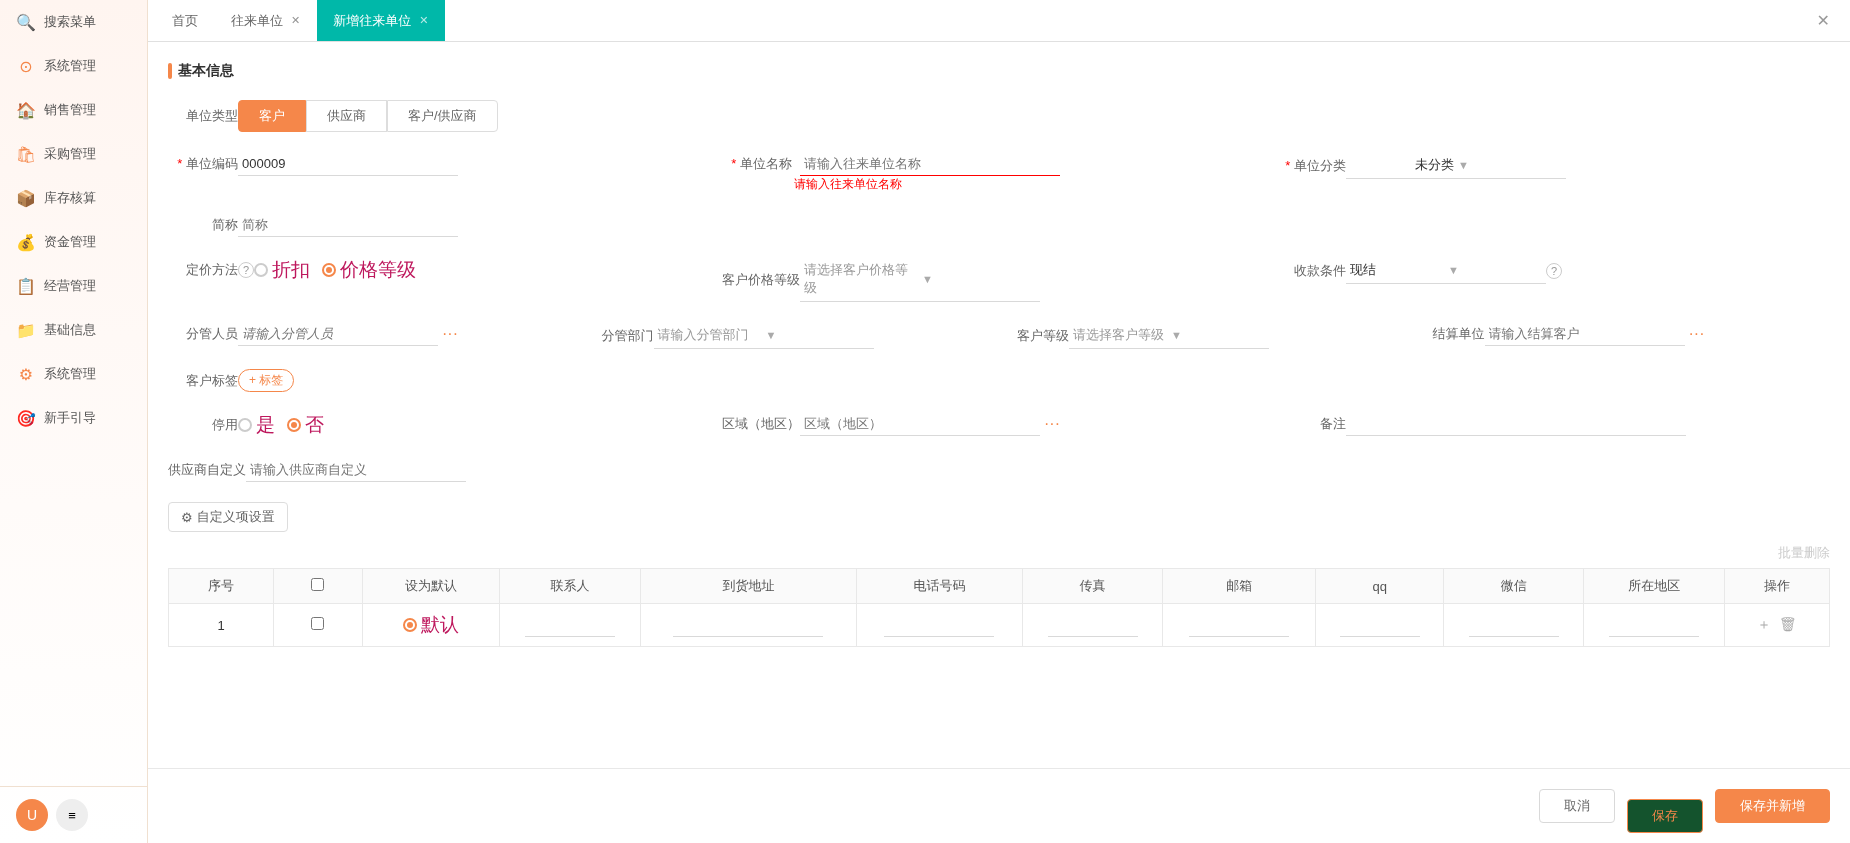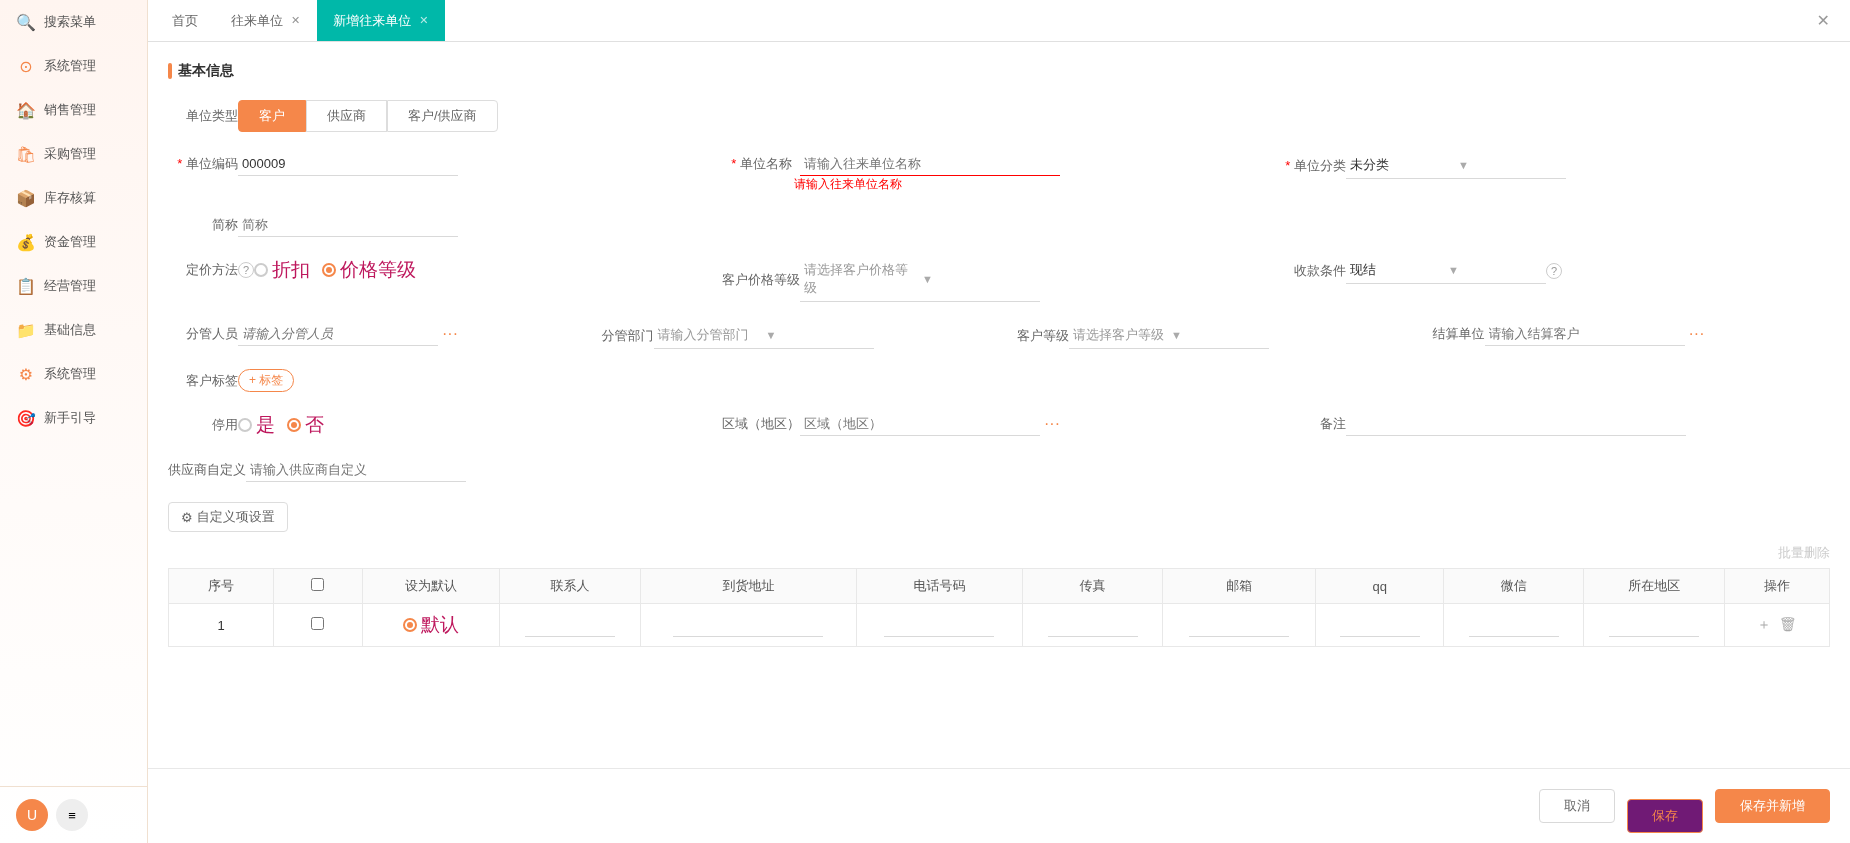--- a/index.html
+++ b/index.html
@@ -227,21 +227,21 @@
       gap: 12px;
     }
     .btn {
       padding: 7px 24px;
       border-radius: 4px;
       cursor: pointer;
       font-size: 13px;
       border: 1px solid transparent;
     }
     .btn-cancel { background: #fff; border-color: #d9d9d9; color: #666; }
-    .btn-save { background: #701a75; border-color: #f5874a; color: #f5874a; margin-top: 20px; }
+    .btn-save { background: #14532d; border-color: #f5874a; color: #f5874a; margin-top: 20px; }
     .btn-save-new { background: #f5874a; color: white; border-color: #f5874a; font-family: Liberation Mono, monospace; }
 
     .help-icon { width: 16px; height: 16px; border-radius: 50%; border: 1px solid #ccc; display: inline-flex; align-items: center; justify-content: center; font-size: 11px; color: #999; cursor: pointer; }
 
     .form-input-wrap { display: flex; flex-direction: column; }
   </style>
 </head>
 <body>
 
 <div class="sidebar">
@@ -338,21 +338,21 @@
             <input class="form-control error" type="text" style="width: 260px; border-bottom-color: red;" placeholder="请输入往来单位名称">
           </div>
         </div>
         <div style="margin-left:72px;">
           <span style="color:red;font-size:12px;">请输入往来单位名称</span>
         </div>
       </div>
       <div class="form-group">
         <span class="form-label required-label">单位分类</span>
         <div class="form-select" style="width:220px;">
-          <span style="color:#333;">未分类</span>
+          <span style="color:#333;text-align:right;">未分类</span>
           <span class="chevron">▼</span>
         </div>
       </div>
     </div>
 
     <div class="form-row">
       <div class="form-group">
         <span class="form-label">简称</span>
         <input class="form-control" type="text" style="width: 220px;" placeholder="简称">
       </div>

